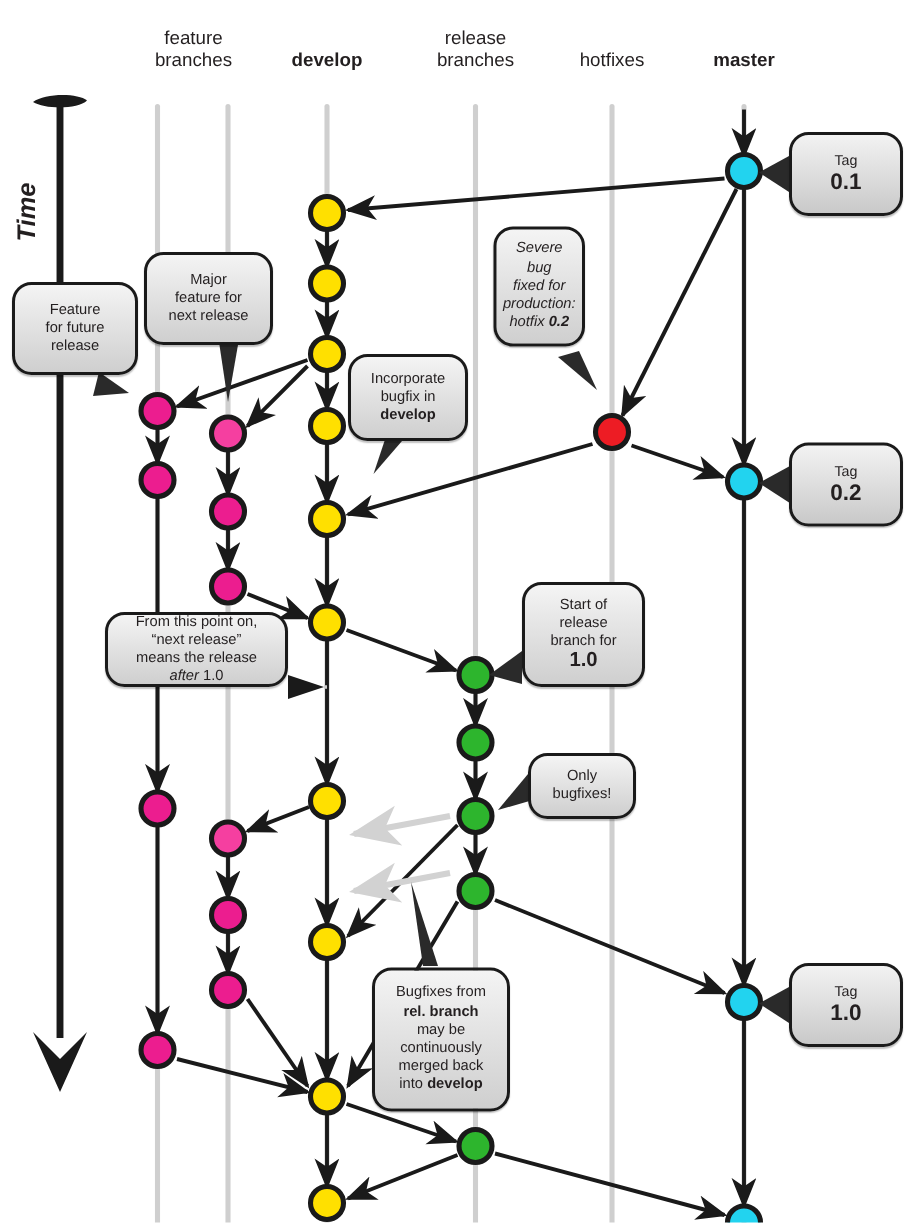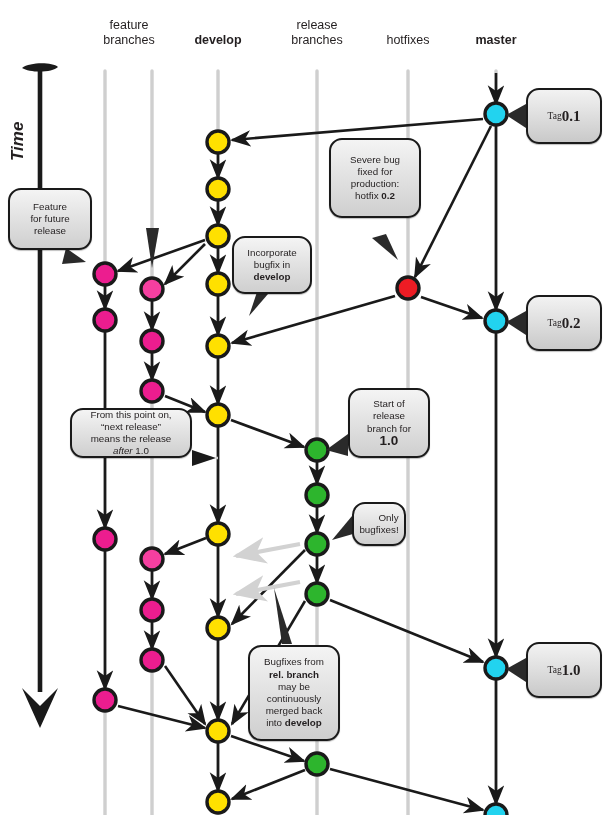--- a/index.html
+++ b/index.html
@@ -13,22 +13,22 @@
              transform:rotate(-90deg);transform-origin:left top;white-space:nowrap;color:#231f20;}
   .callout{position:absolute;box-sizing:border-box;border:2.5px solid #1a1a1a;border-radius:13px;
            background:linear-gradient(180deg,#f4f4f4 0%,#e3e3e3 45%,#cfcfcf 100%);
            display:flex;align-items:center;justify-content:center;text-align:center;
            font-size:9.8px;line-height:12.2px;color:#231f20;box-shadow:0 1px 1px rgba(0,0,0,.25);}
   .callout .tx{padding:3px 5px;}
   .callout b{font-weight:bold;}
   .callout i{}
   .tag{position:absolute;box-sizing:border-box;border:2.5px solid #1a1a1a;border-radius:13px;
        background:linear-gradient(180deg,#f2f2f2 0%,#e0e0e0 45%,#c9c9c9 100%);
-       display:flex;flex-direction:row;align-items:center;justify-content:center;
-       box-shadow:0 1px 1px rgba(0,0,0,.25);font-family:Liberation Serif, serif;}
+       display:flex;flex-direction:column;align-items:center;justify-content:center;
+       box-shadow:0 1px 1px rgba(0,0,0,.25);}
   .tag .t1{font-size:9.5px;line-height:11px;color:#231f20;}
   .tag .t2{font-size:15px;font-weight:bold;line-height:17px;color:#231f20;}
 </style>
 </head>
 <body>
 
 <div id="stage">
 
   <div class="hdr" style="left:89px;top:2px;width:80px;">
     <div>feature</div>
@@ -192,30 +192,37 @@
   </svg>
 
   <div class="callout" style="left:8px;top:172px;width:84px;height:62px;">
     <div class="tx">
       <span>Feature</span><br>
       <span>for future</span><br>
       <span>release</span>
     </div>
   </div>
 
+  <div class="callout" style="left:96px;top:152px;width:86px;height:62px;">
+    <div class="tx">
+      <span>Major</span><br>
+      <span>feature for</span><br>
+      <span>next release</span>
+    </div>
+  </div>
 
   <div class="callout" style="left:232px;top:220px;width:80px;height:58px;">
     <div class="tx">
       <span>Incorporate</span><br>
       <span>bugfix in</span><br>
       <b>develop</b>
     </div>
   </div>
 
-  <div class="callout" style="left:329px;top:122px;width:92px;height:80px;">
+  <div class="callout" style="left:329px;top:135px;width:61px;height:80px;font-style:italic;">
     <div class="tx">
       <span>Severe bug</span><br>
       <span>fixed for</span><br>
       <span>production:</span><br>
       <span>hotfix </span><b>0.2</b>
     </div>
   </div>
 
   <div class="callout" style="left:70px;top:392px;width:122px;height:50px;">
     <div class="tx">
@@ -228,21 +235,21 @@
 
   <div class="callout" style="left:348px;top:372px;width:82px;height:70px;">
     <div class="tx">
       <span>Start of</span><br>
       <span>release</span><br>
       <span>branch for</span><br>
       <b style="font-size:13.5px;">1.0</b>
     </div>
   </div>
 
-  <div class="callout" style="left:352px;top:486px;width:54px;height:44px;text-align:right;">
+  <div class="callout" style="left:352px;top:486px;width:72px;height:44px;">
     <div class="tx">
       <span>Only</span><br>
       <span>bugfixes!</span>
     </div>
   </div>
 
   <div class="callout" style="left:248px;top:629px;width:92px;height:96px;text-align:center;">
     <div class="tx">
       <span>Bugfixes from</span><br>
       <b>rel. branch</b><br>

